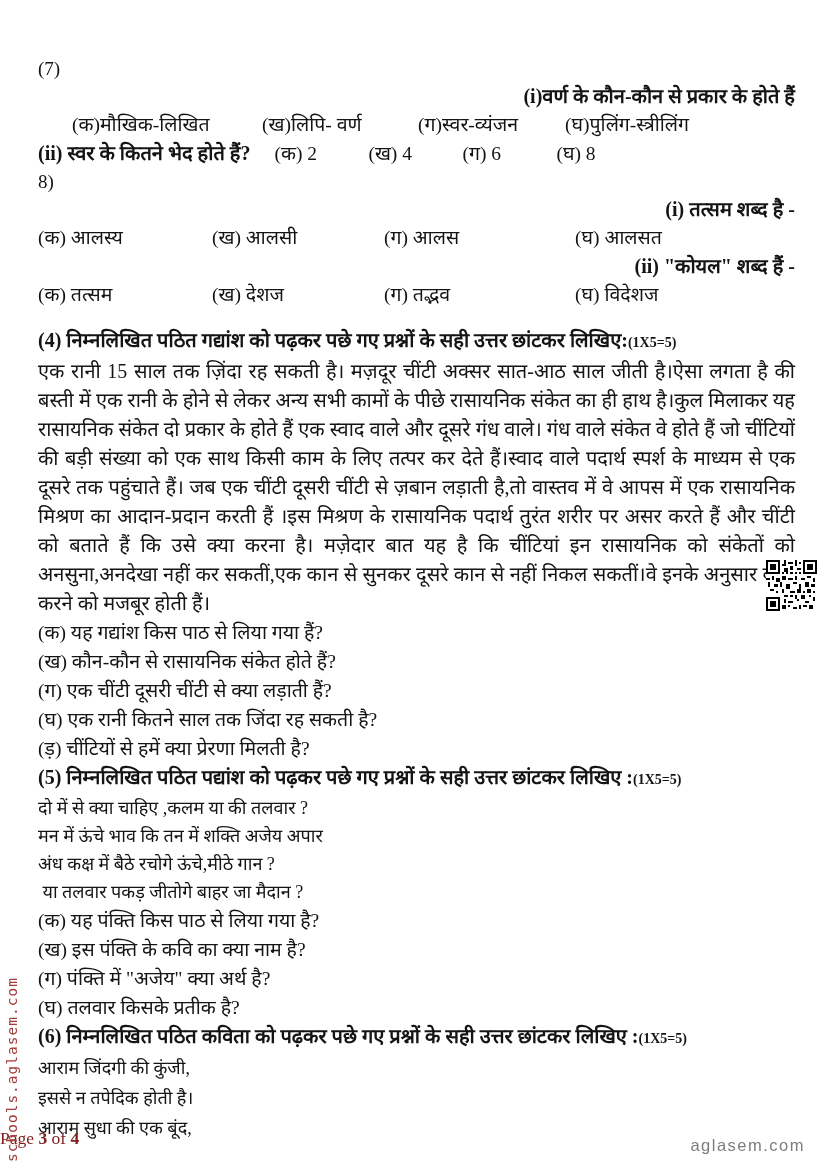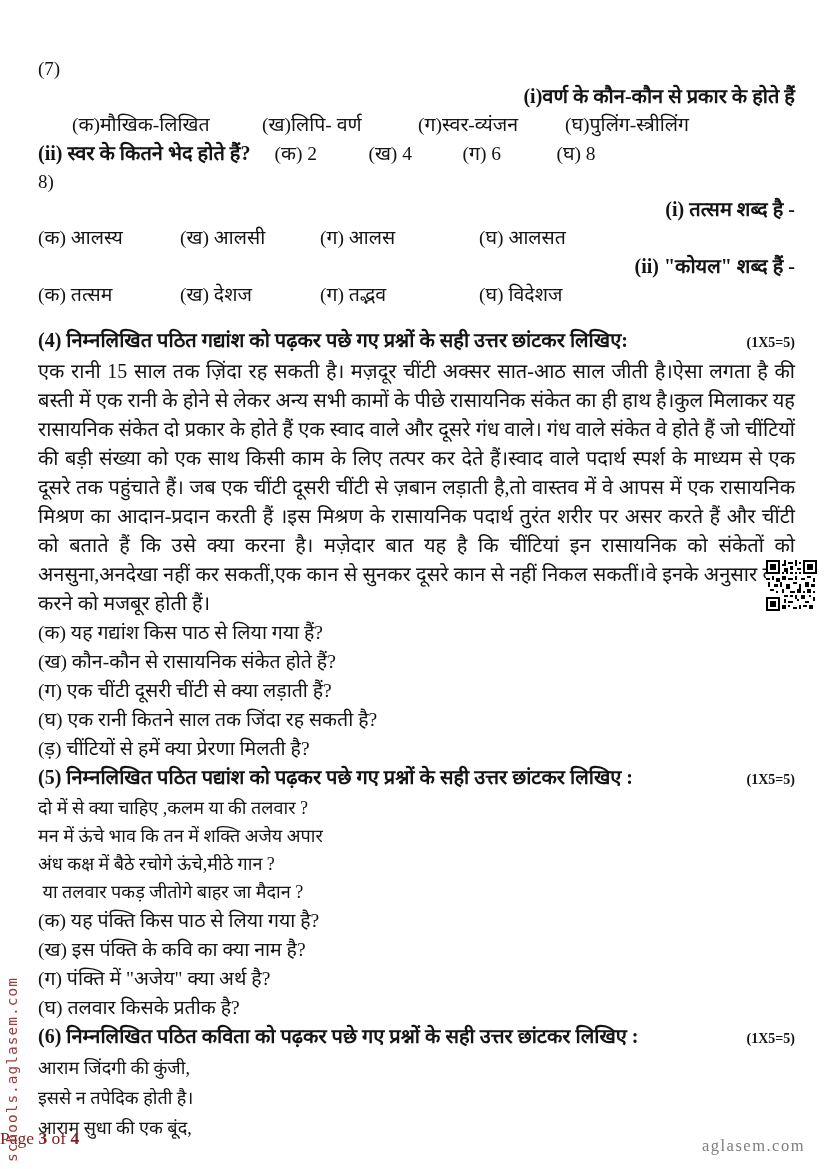--- a/index.html
+++ b/index.html
@@ -15,28 +15,28 @@
     width:827px; height:1169px;
     padding:56px 32px 0 38px;
   }
 
   .qnum { font-size:19px; line-height:25px; }
 
   .sub-label { font-weight:bold; font-size:20px; line-height:30px;text-align:right; }
 
   .opt-grid { display:grid; font-size:19.5px; line-height:27px; }
   .opt-grid-7 { grid-template-columns:190px 156px 147px auto; padding-left:34px; }
-  .opt-grid-8 { grid-template-columns:142px 140px 159px auto; }
+  .opt-grid-8 { grid-template-columns:142px 140px 159px auto;gap:32px; }
 
   .inline-q { font-size:19.5px; line-height:30px; }
   .inline-q .lbl { font-weight:bold; font-size:20px; }
   .inline-q .opt { display:inline-block; min-width:70px; margin-left:24px; }
 
   .sec-header {
-    display:flex; justify-content:space-between; align-items:baseline;
+    display:flex; justify-content:flex-start; align-items:baseline;
     font-weight:bold; font-size:20px; line-height:29px;
   }
   .sec-header .marks { font-weight:bold; font-size:14px; white-space:nowrap; }
 
   .passage {
     font-size:20px; line-height:29px;
     text-align:justify;
     text-justify:inter-word;
   }
 
@@ -52,21 +52,21 @@
   .qr svg { width:100%; height:100%; shape-rendering:crispEdges; }
 
   .footer-page {
     position:absolute; left:0; right:0; top:1128px;
     text-align:left; font-size:17.5px; color:#7f1d1d;
   }
   .footer-page b { font-weight:bold; }
 
   .footer-brand {
     position:absolute; right:22px; top:1136px;
-    font-family:Liberation Serif, serif;
+    font-family:Liberation Sans, sans-serif;
     font-size:16.5px; letter-spacing:1.5px;
     color:#7d7d7d;
   }
 
   .watermark-left {
     position:absolute; left:4px; top:1162px;
     transform:rotate(-90deg); transform-origin:0 0;
     font-family:"DejaVu Sans Mono","Liberation Mono",monospace;
     font-size:14.5px; letter-spacing:1px;
     color:#a23b3b;

